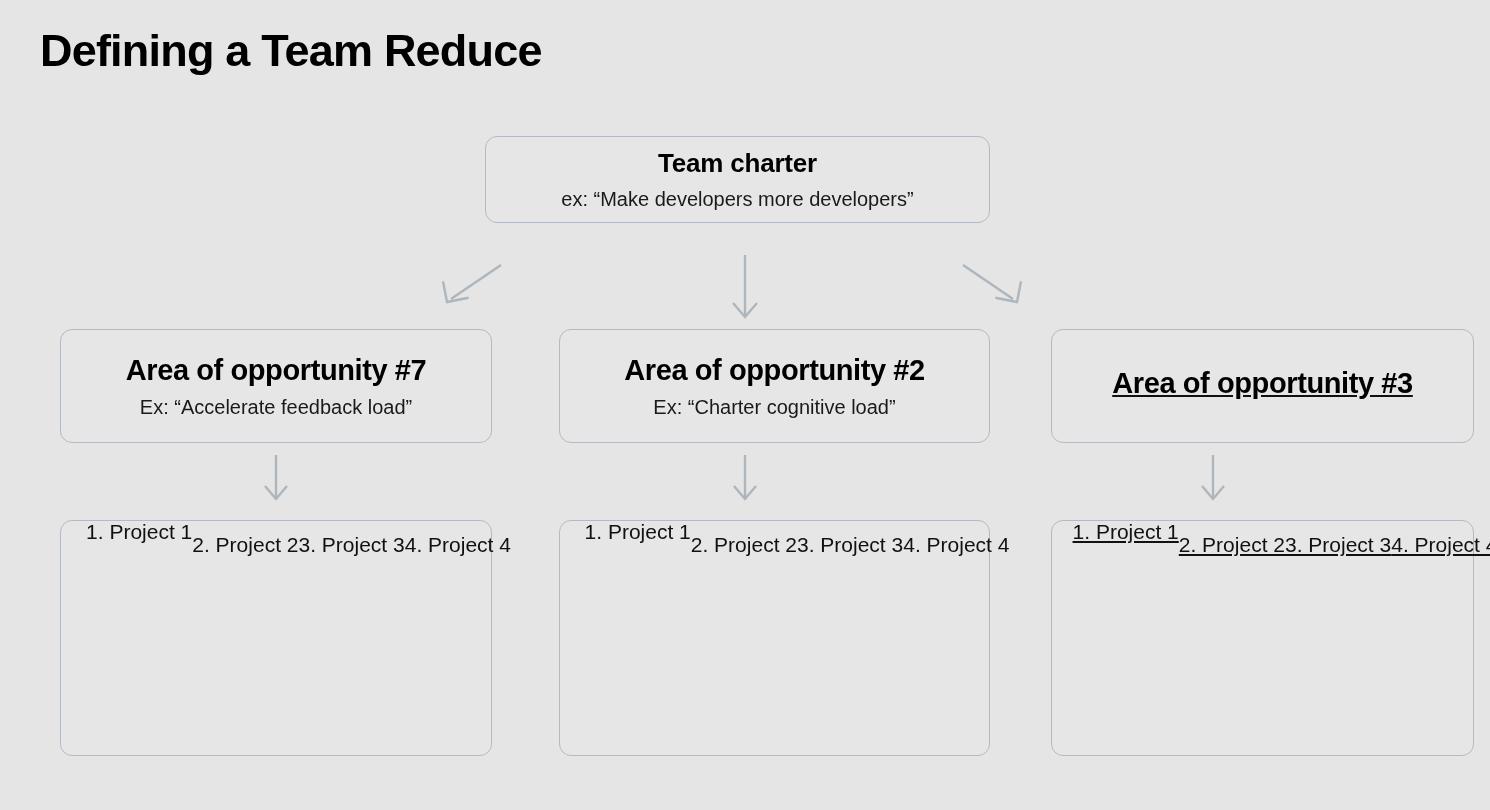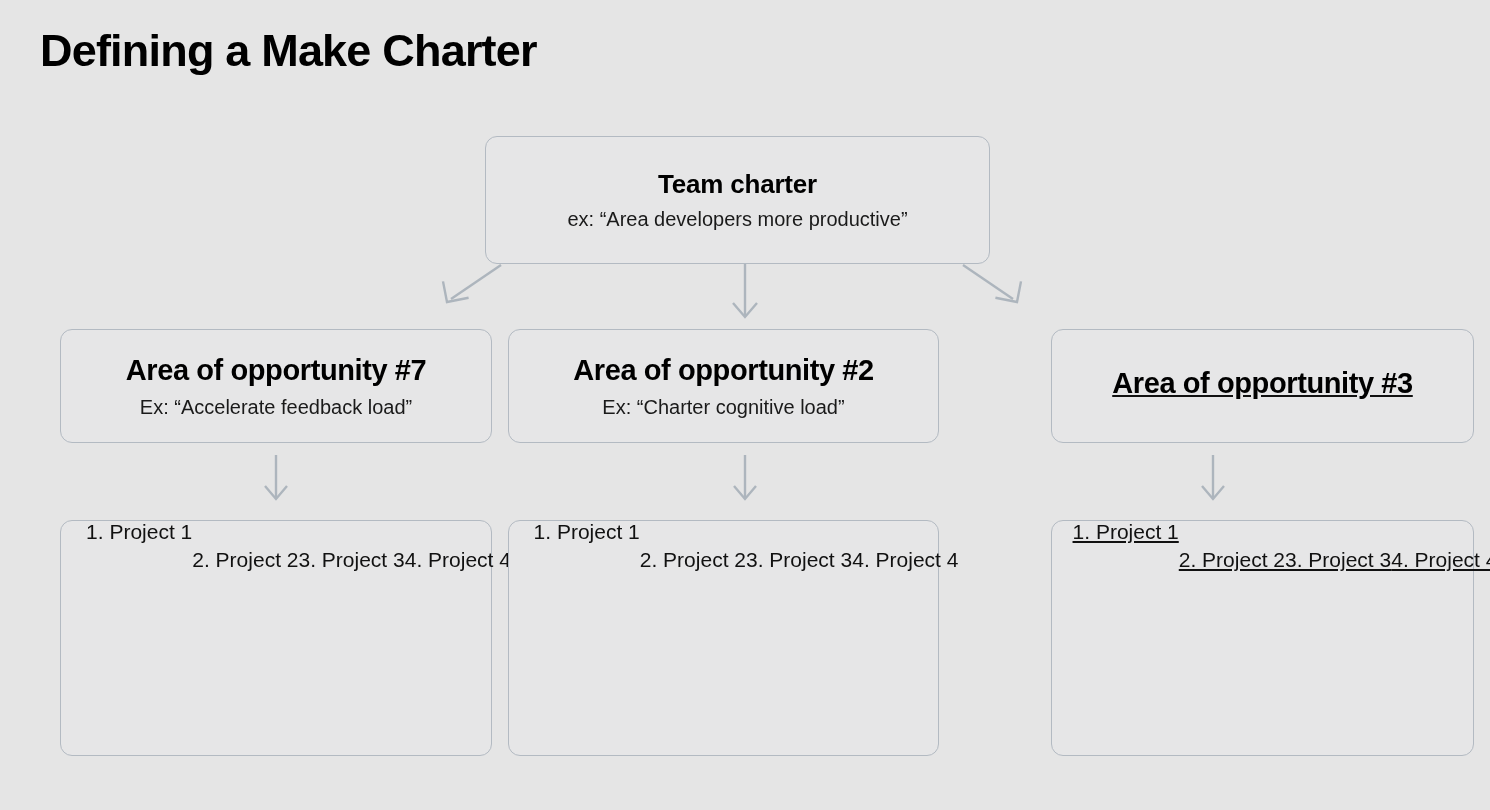--- a/index.html
+++ b/index.html
@@ -64,21 +64,21 @@
     text-align: center;
     line-height: 1.3;
     white-space: nowrap;
   }
 
   
   #root-node {
     left: 485px;
     top: 136px;
     width: 505px;
-    height: 128px;
+    height: 87px;
   }
   #root-node .node-title {
     font-size: 26px;
     letter-spacing: -0.2px;
     margin-bottom: 6px;
   }
   #root-node .node-sub {
     font-size: 20px;
   }
 
@@ -108,26 +108,26 @@
   }
   .list-item {
     font-size: 21px;
     color: #111111;
     line-height: 1;
     margin: 0;
     padding: 0;
     white-space: nowrap;
   }
   .list-item + .list-item {
-    margin-top: 28px;
+    margin-top: 13px;
   }
 
   
   .col-1 { left: 60px;  width: 432px; }
-  .col-2 { left: 508px; width: 431px; }
+  .col-2 { left: 559px; width: 431px; }
   .col-3 { left: 1051px; width: 423px; text-decoration: underline; }
 
   
   .arrow-layer {
     position: absolute;
     left: 0;
     top: 0;
     width: 1490px;
     height: 810px;
     pointer-events: none;
@@ -145,21 +145,21 @@
     stroke-width: 2.4px;
     stroke-linecap: butt;
     stroke-linejoin: miter;
   }
 </style>
 </head>
 <body>
 
 <div class="canvas">
 
-  <div class="page-title">Defining a Make Charter</div>
+  <div class="page-title">Defining a Team Reduce</div>
 
   <svg class="arrow-layer" viewBox="0 0 1490 810" width="1490" height="810">
 
     <g>
       <line class="arrow-stroke" x1="501" y1="265" x2="451" y2="299"></line>
       <path class="arrow-head" d="M 447 281 L 447 302 L 469 302" transform="rotate(-11 447 302)"></path>
     </g>
 
     <g>
       <line class="arrow-stroke" x1="745" y1="255" x2="745" y2="316"></line>
@@ -182,21 +182,21 @@
     </g>
 
     <g>
       <line class="arrow-stroke" x1="1213" y1="455" x2="1213" y2="498"></line>
       <path class="arrow-head" d="M 1202 486 L 1213 499 L 1224 486"></path>
     </g>
   </svg>
 
   <div class="node node-center" id="root-node">
     <div class="node-title">Team charter</div>
-    <div class="node-sub">ex: “Area developers more productive”</div>
+    <div class="node-sub">ex: “Make developers more developers”</div>
   </div>
 
   <div class="node node-center area-node col-1">
     <div class="node-title">Area of opportunity #7</div>
     <div class="node-sub">Ex: “Accelerate feedback load”</div>
   </div>
 
   <div class="node node-center area-node col-2">
     <div class="node-title">Area of opportunity #2</div>
     <div class="node-sub">Ex: “Charter cognitive load”</div>

